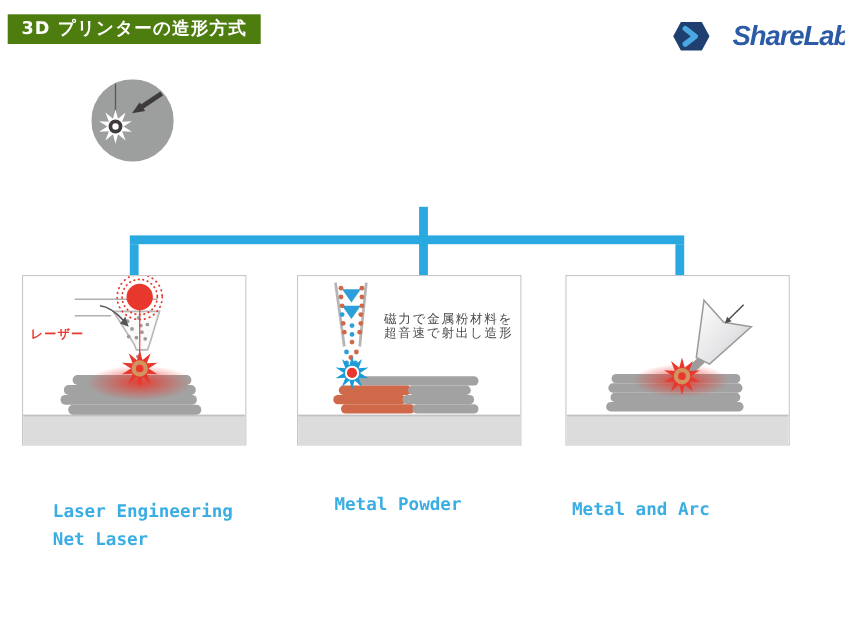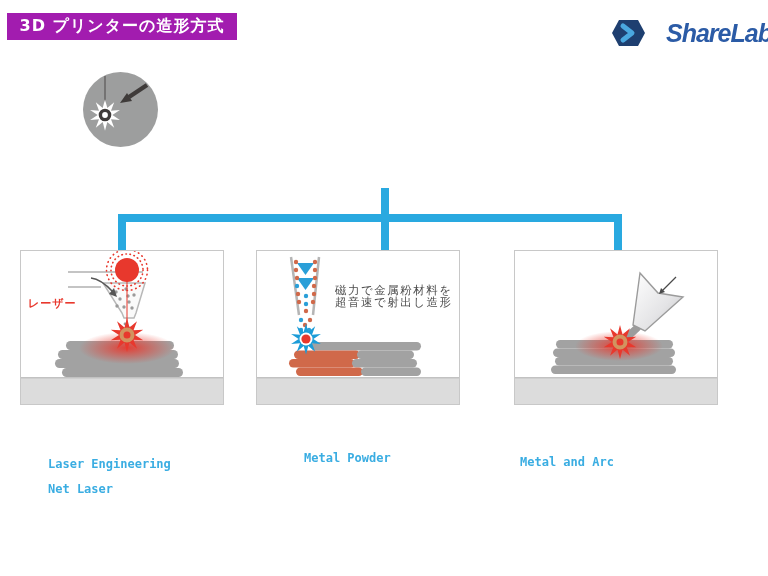--- a/index.html
+++ b/index.html
@@ -1,21 +1,21 @@
 <!DOCTYPE html>
 <html><head>
 <meta charset="utf-8">
 <style>
   * { margin:0; padding:0; box-sizing:border-box; }
   html,body { width:768px; height:576px; background:#ffffff; overflow:hidden;
               font-family:"DejaVu Sans", sans-serif; position:relative; }
   .abs { position:absolute; }
 
   
-  .title-bar { left:7px; top:13px; width:230px; height:27px; background:#a21caf;
+  .title-bar { left:7px; top:13px; width:230px; height:27px; background:#4d7c0f;
                color:#ffffff; font-size:16px; font-weight:600; letter-spacing:1px;
                display:flex; align-items:center; justify-content:center; }
 
   
   .logo { left:610px; top:16px; height:34px; display:flex; align-items:center; gap:19px; }
   .logo-text { color:#2b5ba6; font-size:25px; font-weight:800; font-style:italic;
                letter-spacing:-1px; font-family:"Liberation Sans", sans-serif; }
 
   
   .hero { left:83px; top:72px; width:75px; height:75px; }
@@ -23,21 +23,21 @@
   
   .conn { background:#29a9e0; }
 
   
   .panel { top:250px; width:204px; height:155px; background:#ffffff;
            border:1px solid #c8c8c8; }
   .panel svg { display:block; }
 
   
   .caption { color:#3aade2; font-family:"DejaVu Sans Mono", monospace;
-             font-weight:bold; font-size:12px; line-height:25px; white-space:pre; }
+             font-weight:bold; font-size:16px; line-height:25px; white-space:pre; }
 
   
   text.jp-note { font-size:11.5px; letter-spacing:1.5px; fill:#4d4d4d;
                  font-family:"DejaVu Sans", sans-serif; }
   text.laser-label { font-size:11px; font-weight:bold; letter-spacing:1px; fill:#e8382d;
                      font-family:"DejaVu Sans", sans-serif; }
 </style>
 </head>
 <body>
 
@@ -124,21 +124,21 @@
 
     <path d="M70,27 Q80,28 92,41" fill="none" stroke="#555555" stroke-width="1.5"></path>
     <polygon points="96,46 88,43 93,37" fill="#555555"></polygon>
 
     <use href="#star10" transform="translate(106,84)" fill="#e8382d"></use>
     <circle cx="106" cy="84" r="5.5" fill="none" stroke="#d2935f" stroke-width="4"></circle>
     <text class="laser-label" x="7" y="56">レーザー</text>
   </svg>
 </div>
 
-<div class="abs panel" style="left:256px;">
+<div class="abs panel" style="left:270px;">
   <svg width="202" height="153" viewBox="0 0 202 153">
     <rect x="0" y="126" width="202" height="27" fill="#dcdcdc"></rect>
     <rect x="0" y="126" width="202" height="1.5" fill="#c2c2c2"></rect>
 
     <polygon points="34,6 62,6 56,64 42,64" fill="#ffffff"></polygon>
     <line x1="34" y1="6" x2="42" y2="64" stroke="#b5b5b5" stroke-width="2.5"></line>
     <line x1="62" y1="6" x2="56" y2="64" stroke="#b5b5b5" stroke-width="2.5"></line>
     <g fill="#2a9fd8">
       <polygon points="40,12 57,12 48.5,24"></polygon>
       <polygon points="40,27 57,27 48.5,39"></polygon>

